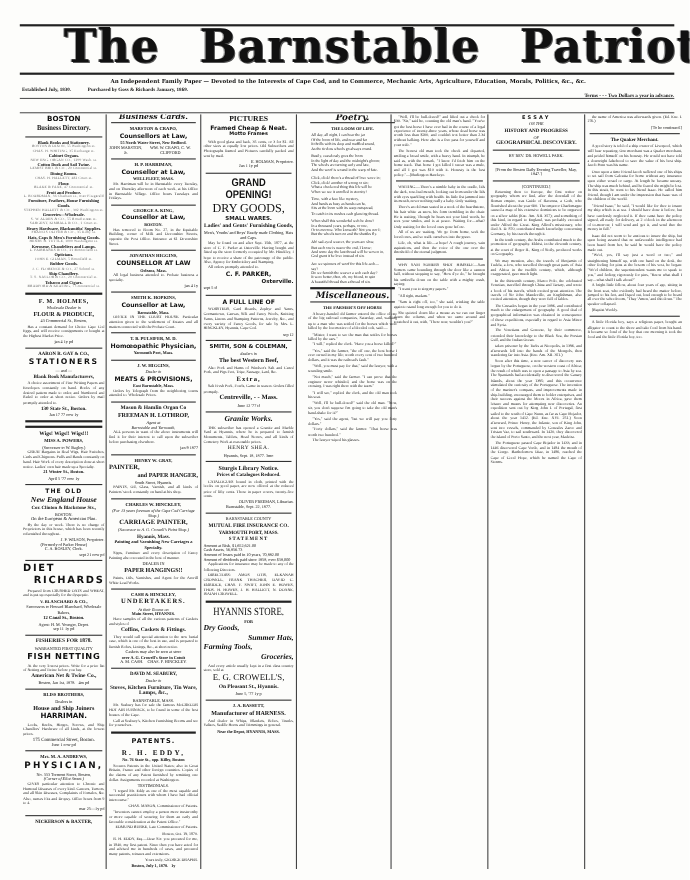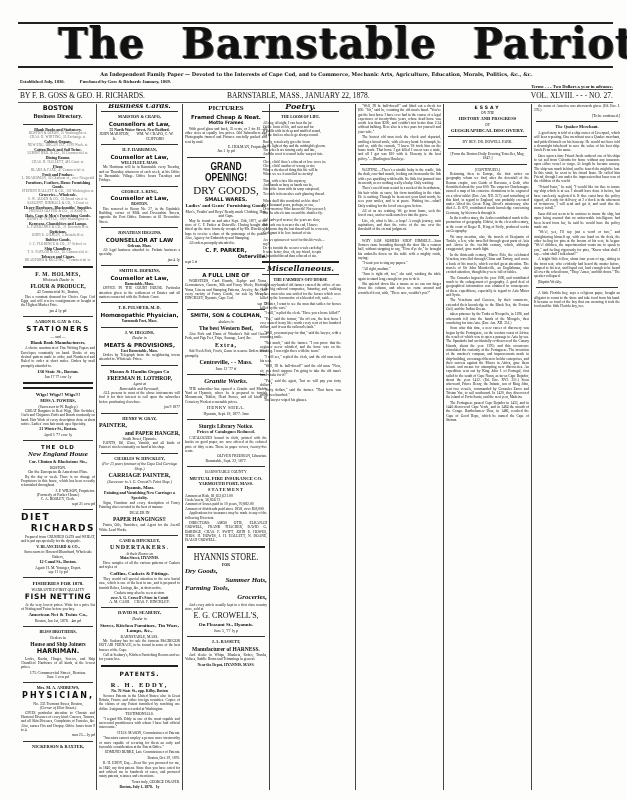--- a/index.html
+++ b/index.html
@@ -47,25 +47,20 @@
     <span>The</span><span>Barnstable</span><span>Patriot.</span>
   </div>
   <div class="rule-mid"></div>
   <div class="motto">An Independent Family Paper — Devoted to the Interests of Cape Cod, and to Commerce, Mechanic Arts, Agriculture, Education, Morals, Politics, &amp;c., &amp;c.</div>
   <div class="estline">
     <span>Established July, 1830.</span>
     <span>Purchased by Goss &amp; Richards January, 1869.</span>
   </div>
   <div class="terms">Terms - - - Two Dollars a year in advance.</div>
   <div class="rule-thin" style="top:89px"></div>
-  <div class="dateline">
-    <span class="l">BY F. B. GOSS &amp; GEO. H. RICHARDS.</span>
-    <span class="c">BARNSTABLE, MASS., JANUARY 22, 1878.</span>
-    <span class="r">VOL. XLVIII. - - - NO. 27.</span>
-  </div>
   <div class="rule-thin" style="top:102px;height:1px"></div>
 
   <div class="vrule" style="left:96px"></div>
   <div class="vrule" style="left:182px"></div>
   <div class="vrule" style="left:269px"></div>
   <div class="vrule" style="left:355px"></div>
   <div class="vrule" style="left:443px"></div>
   <div class="vrule" style="left:531px"></div>
 
   <div class="col" style="left:21px;width:74px">
@@ -523,21 +518,21 @@
     <div>
       <div class="hd" style="font-size:4.2px">J. A. BASSETT,</div>
       <div class="hd" style="font-size:5.5px">Manufacturer of HARNESS.</div>
       <div class="txt">
           <p>And dealer in Whips, Blankets, Robes, Trunks, Valises, Saddle Horns and Trimmings in general.</p>
         </div>
       <div class="sub" style="font-weight:bold">Near the Depot,      HYANNIS, MASS.</div>
     </div>
   </div>
 
-  <div class="col" style="left:260px;width:81px">
+  <div class="col" style="left:280px;width:81px">
     <div class="blackletter" style="font-size:8px">Poetry.</div>
     <div class="hr"></div>
     <div class="hd" style="font-size:3.9px">THE LOOM OF LIFE.</div>
     <div id="poem" style="text-align:left;padding-left:3px">
         <div style="min-height:3.2px;font-size:3.5px;line-height:4.1px">All day, all night, I can hear the jar</div>
         <div style="min-height:3.2px;font-size:3.5px;line-height:4.1px">Of the loom of life, and near and far</div>
         <div style="min-height:3.2px;font-size:3.5px;line-height:4.1px">It thrills with its deep and muffled sound,</div>
         <div style="min-height:3.2px;font-size:3.5px;line-height:4.1px">As the tireless wheels go always round.</div>
         <div style="min-height:3.2px;font-size:3.5px;line-height:4.1px"></div>
         <div style="min-height:3.2px;font-size:3.5px;line-height:4.1px">Busily, ceaselessly goes the loom</div>

